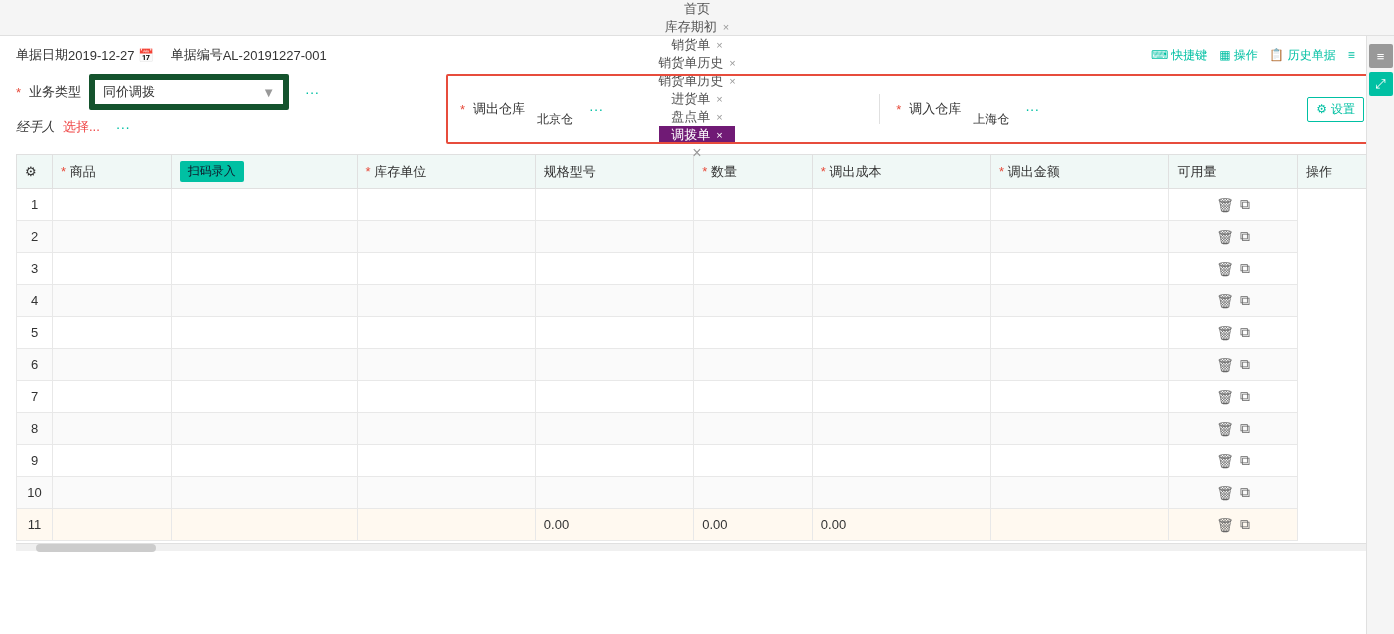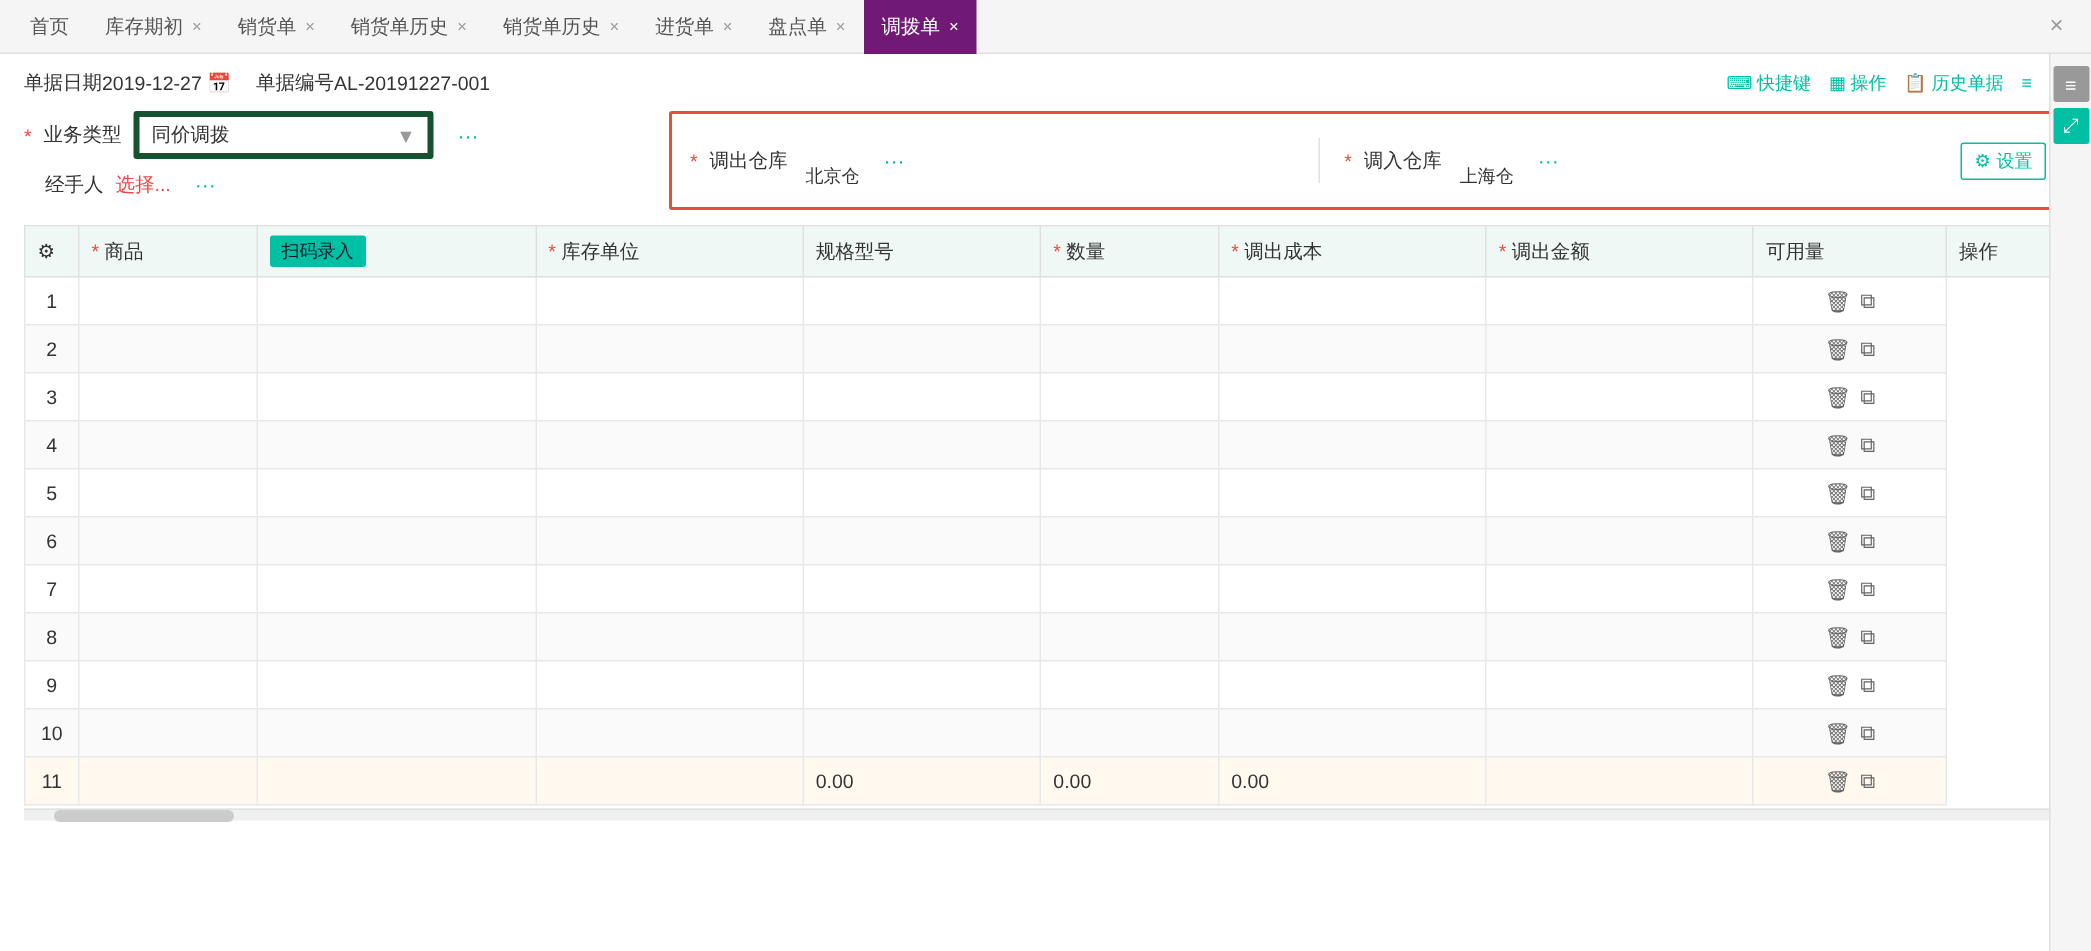--- a/index.html
+++ b/index.html
@@ -6,20 +6,21 @@
     body { font-family: 'Microsoft YaHei', Arial, sans-serif; font-size: 13px; background: #fff; color: #333; overflow: hidden; }
     
     
     .tab-bar {
       display: flex;
       align-items: center;
       border-bottom: 1px solid #e0e0e0;
       background: #f5f5f5;
       height: 36px;
       padding: 0 8px;
+      flex-direction: column;
     }
     .tab-item {
       display: flex;
       align-items: center;
       padding: 0 12px;
       height: 36px;
       cursor: pointer;
       color: #555;
       font-size: 13px;
       white-space: nowrap;
@@ -363,29 +364,29 @@
       </div>
     </div>
   </div>
 
   <div class="form-section">
     <div class="form-left">
 
       <div class="form-row">
         <span class="required-star">*</span>
         <span class="form-label">业务类型</span>
-        <div style="display:flex;align-items:center;border:4px solid #14532d;border-radius:2px;padding:3px 8px;min-width:200px;cursor:pointer;background:#fff;">
+        <div style="display:flex;align-items:center;border:6px solid #14532d;border-radius:2px;padding:3px 8px;min-width:200px;cursor:pointer;background:#fff;">
           <span style="flex:1;">同价调拨</span>
           <span class="dropdown-arrow">▼</span>
         </div>
         <span class="dots-btn">···</span>
       </div>
 
       <div class="form-row person-row">
-        <span class="form-label" style="margin-left:14px;">经手人</span>
+        <span class="form-label" style="margin-left:0;font-style:italic;">经手人</span>
         <span class="person-placeholder">选择...</span>
         <span class="dots-btn">···</span>
       </div>
     </div>
 
     <div class="form-right">
       <div class="warehouse-field">
         <span class="required-star">*</span>
         <span class="form-label">调出仓库</span>
         <span class="form-value" style="color:#333;margin-left:4px;">北京仓</span>

